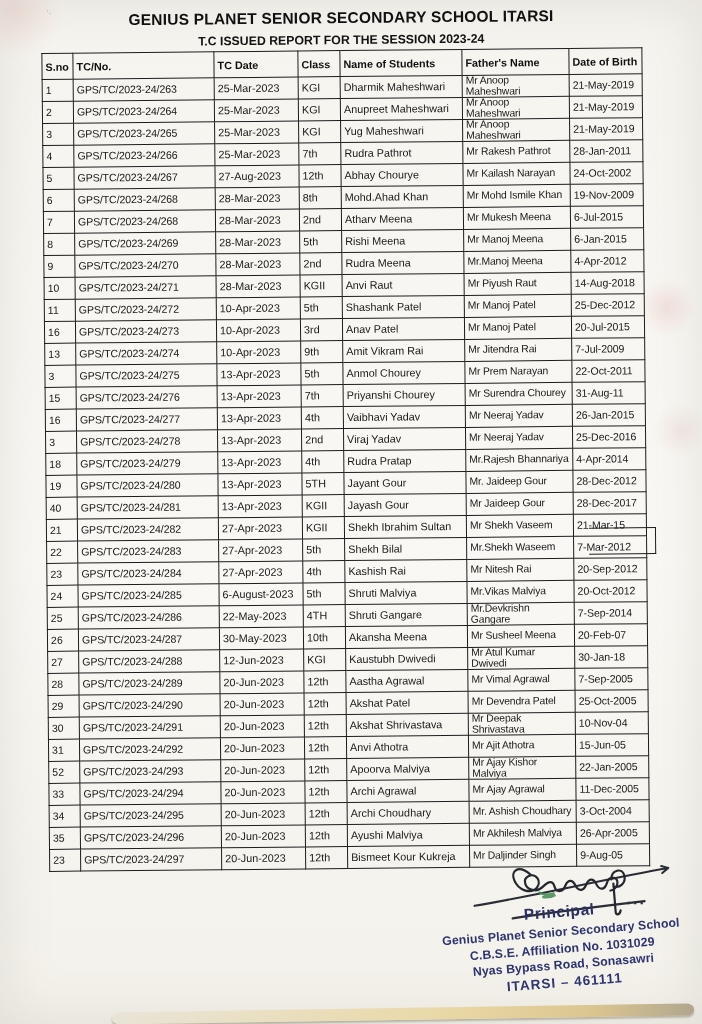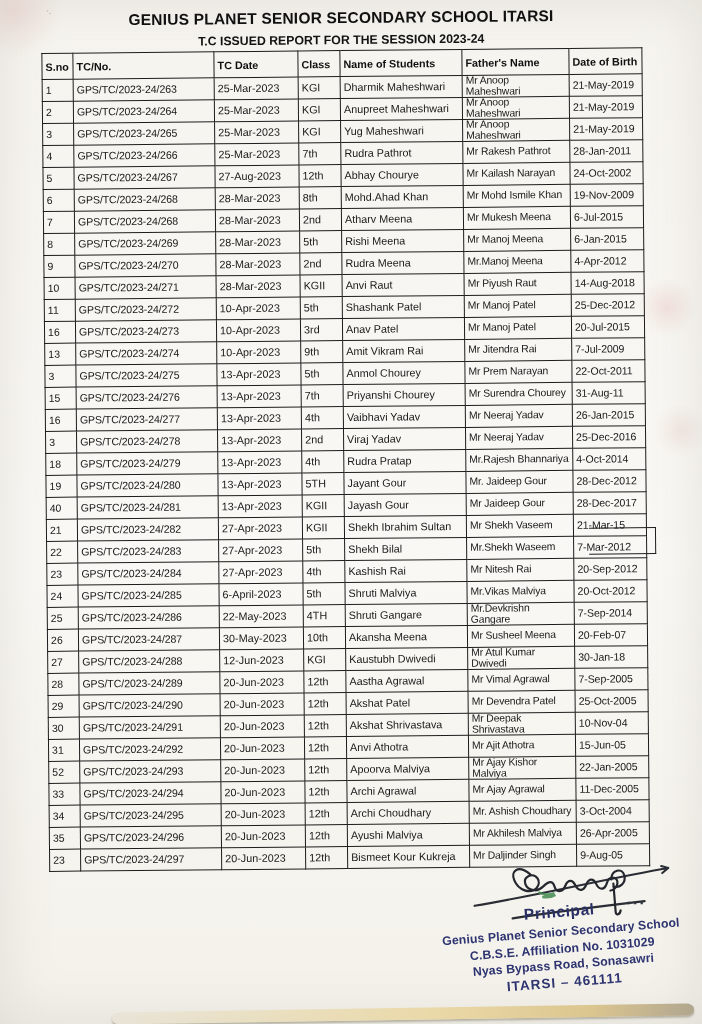--- a/index.html
+++ b/index.html
@@ -269,21 +269,21 @@
             <td>Mr Neeraj Yadav</td>
             <td>25-Dec-2016</td>
           </tr>
           <tr>
             <td>18</td>
             <td>GPS/TC/2023-24/279</td>
             <td>13-Apr-2023</td>
             <td>4th</td>
             <td>Rudra Pratap</td>
             <td>Mr.Rajesh Bhannariya</td>
-            <td>4-Oct-2014</td>
+            <td>4-Apr-2014</td>
           </tr>
           <tr>
             <td>19</td>
             <td>GPS/TC/2023-24/280</td>
             <td>13-Apr-2023</td>
             <td>5TH</td>
             <td>Jayant Gour</td>
             <td>Mr. Jaideep Gour</td>
             <td>28-Dec-2012</td>
           </tr>
@@ -319,21 +319,21 @@
             <td>GPS/TC/2023-24/284</td>
             <td>27-Apr-2023</td>
             <td>4th</td>
             <td>Kashish Rai</td>
             <td>Mr Nitesh Rai</td>
             <td>20-Sep-2012</td>
           </tr>
           <tr>
             <td>24</td>
             <td>GPS/TC/2023-24/285</td>
-            <td>6-April-2023</td>
+            <td>6-August-2023</td>
             <td>5th</td>
             <td>Shruti Malviya</td>
             <td>Mr.Vikas Malviya</td>
             <td>20-Oct-2012</td>
           </tr>
           <tr>
             <td>25</td>
             <td>GPS/TC/2023-24/286</td>
             <td>22-May-2023</td>
             <td>4TH</td>

